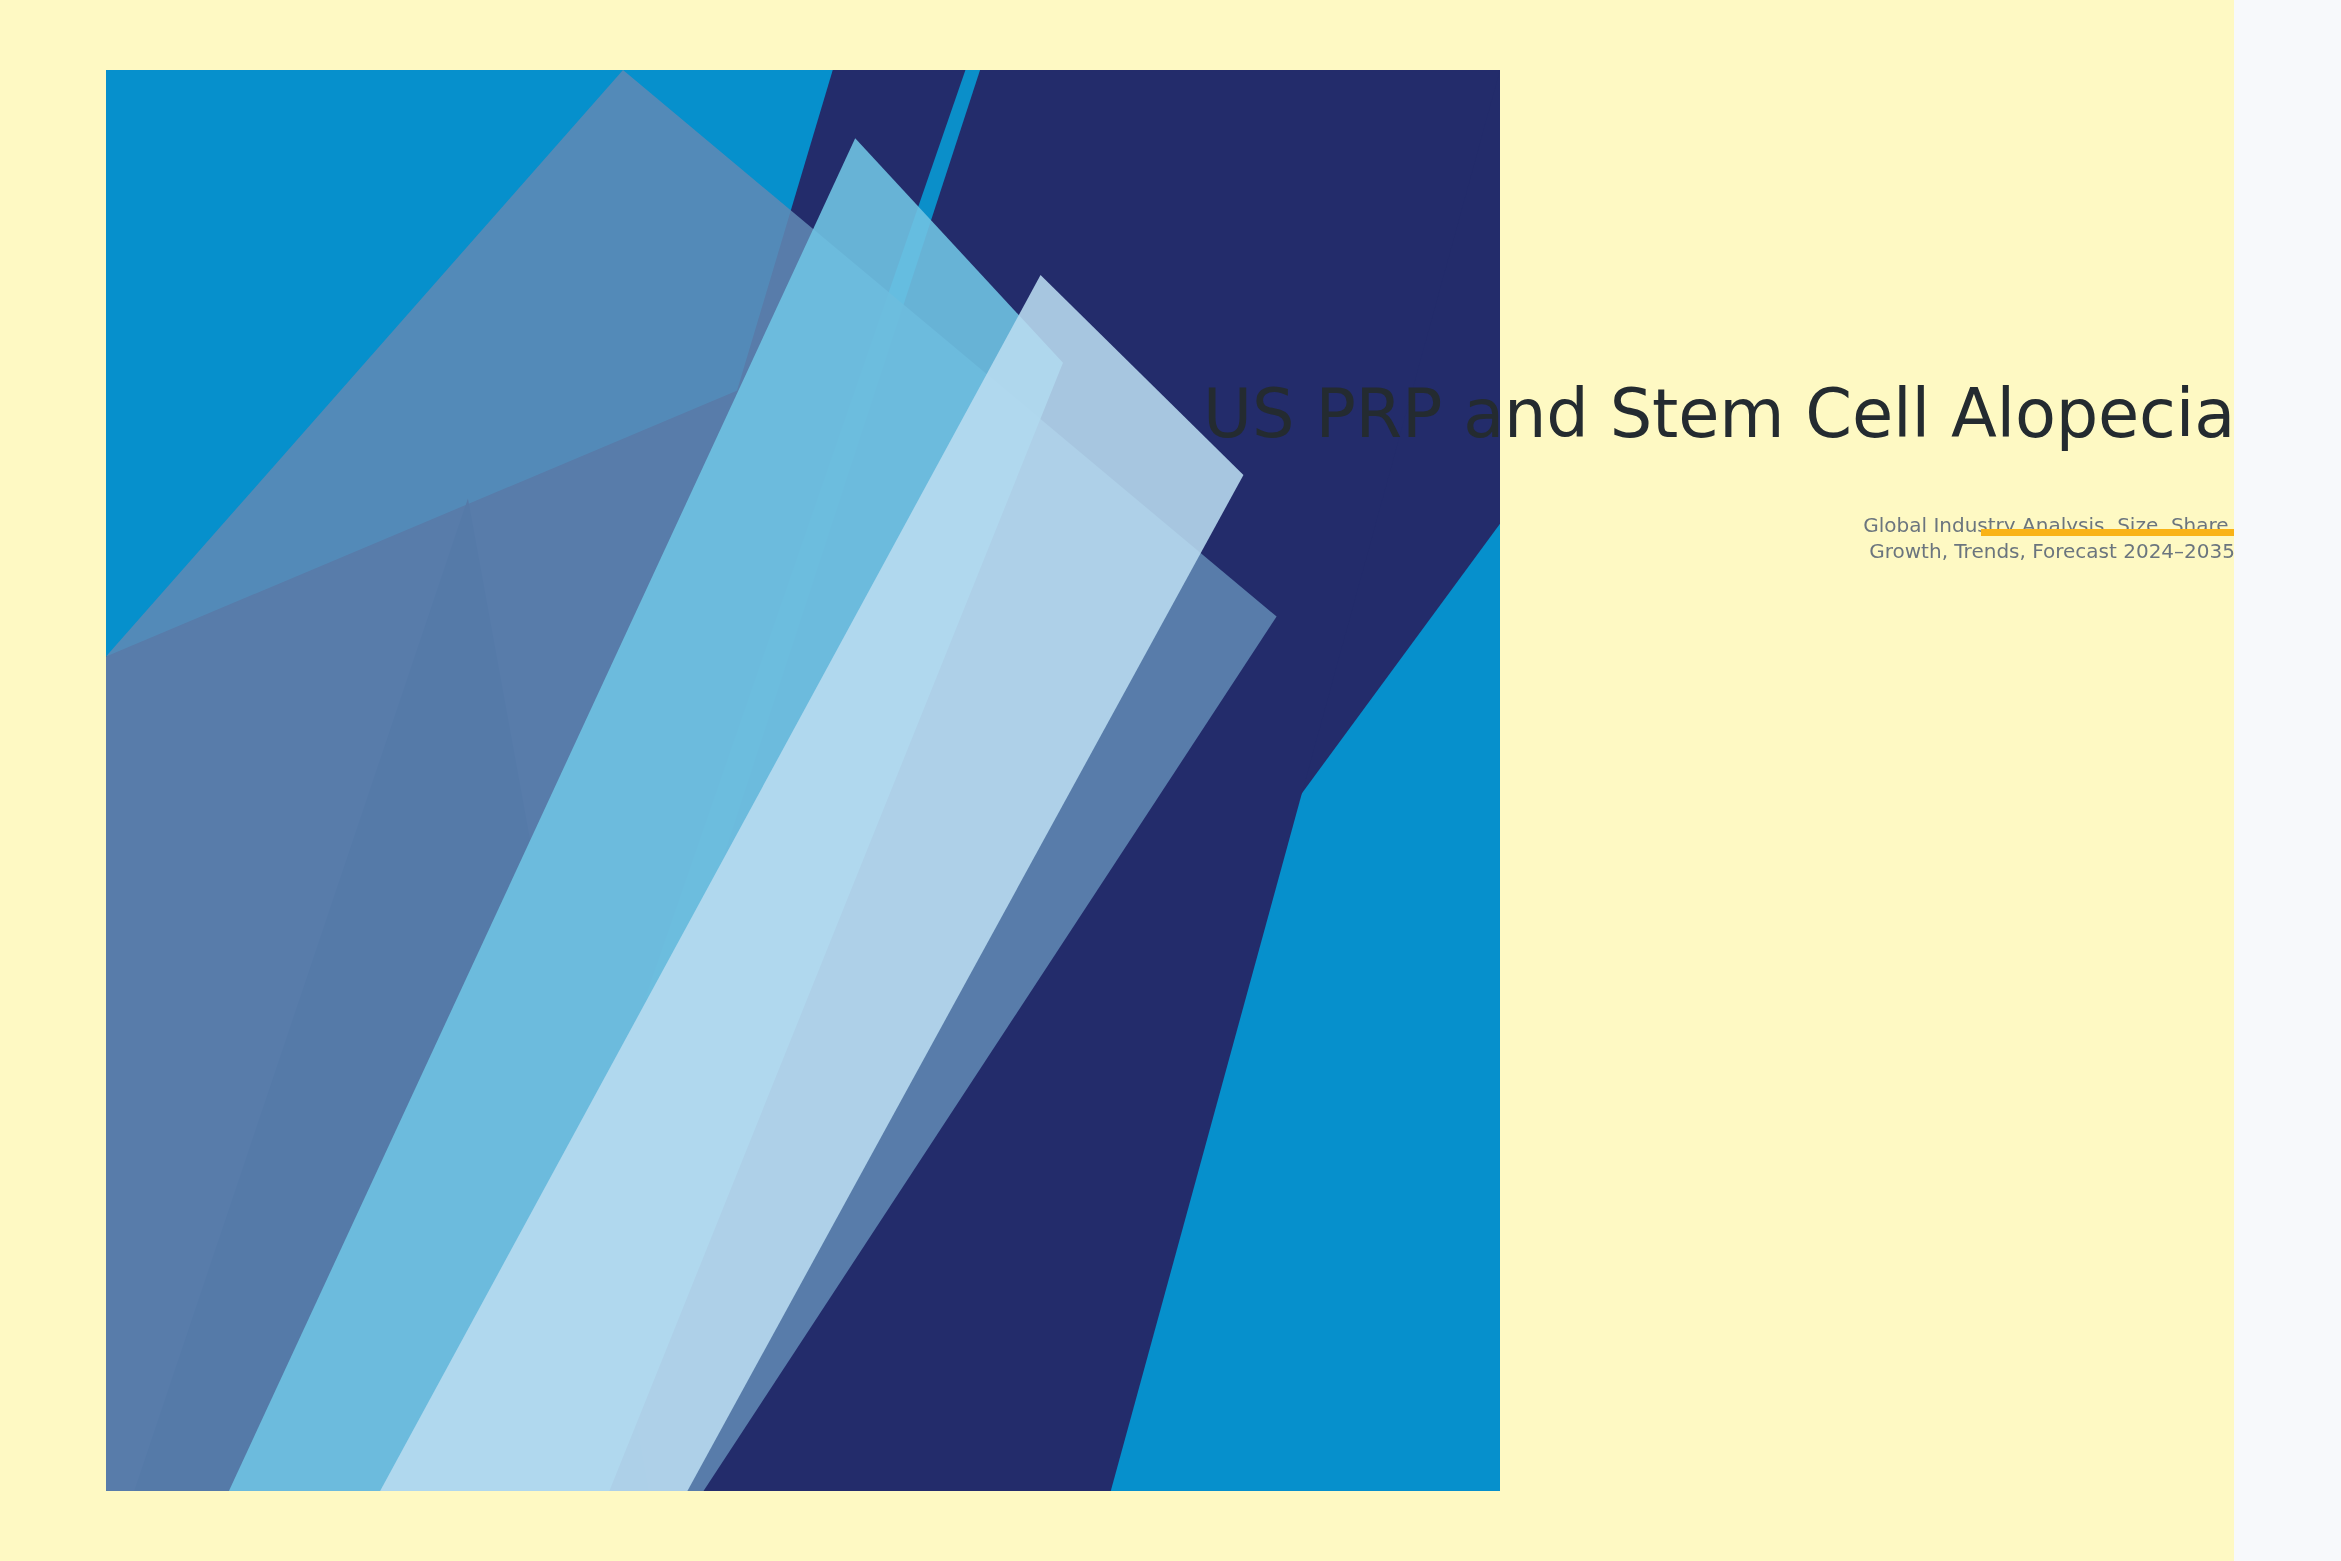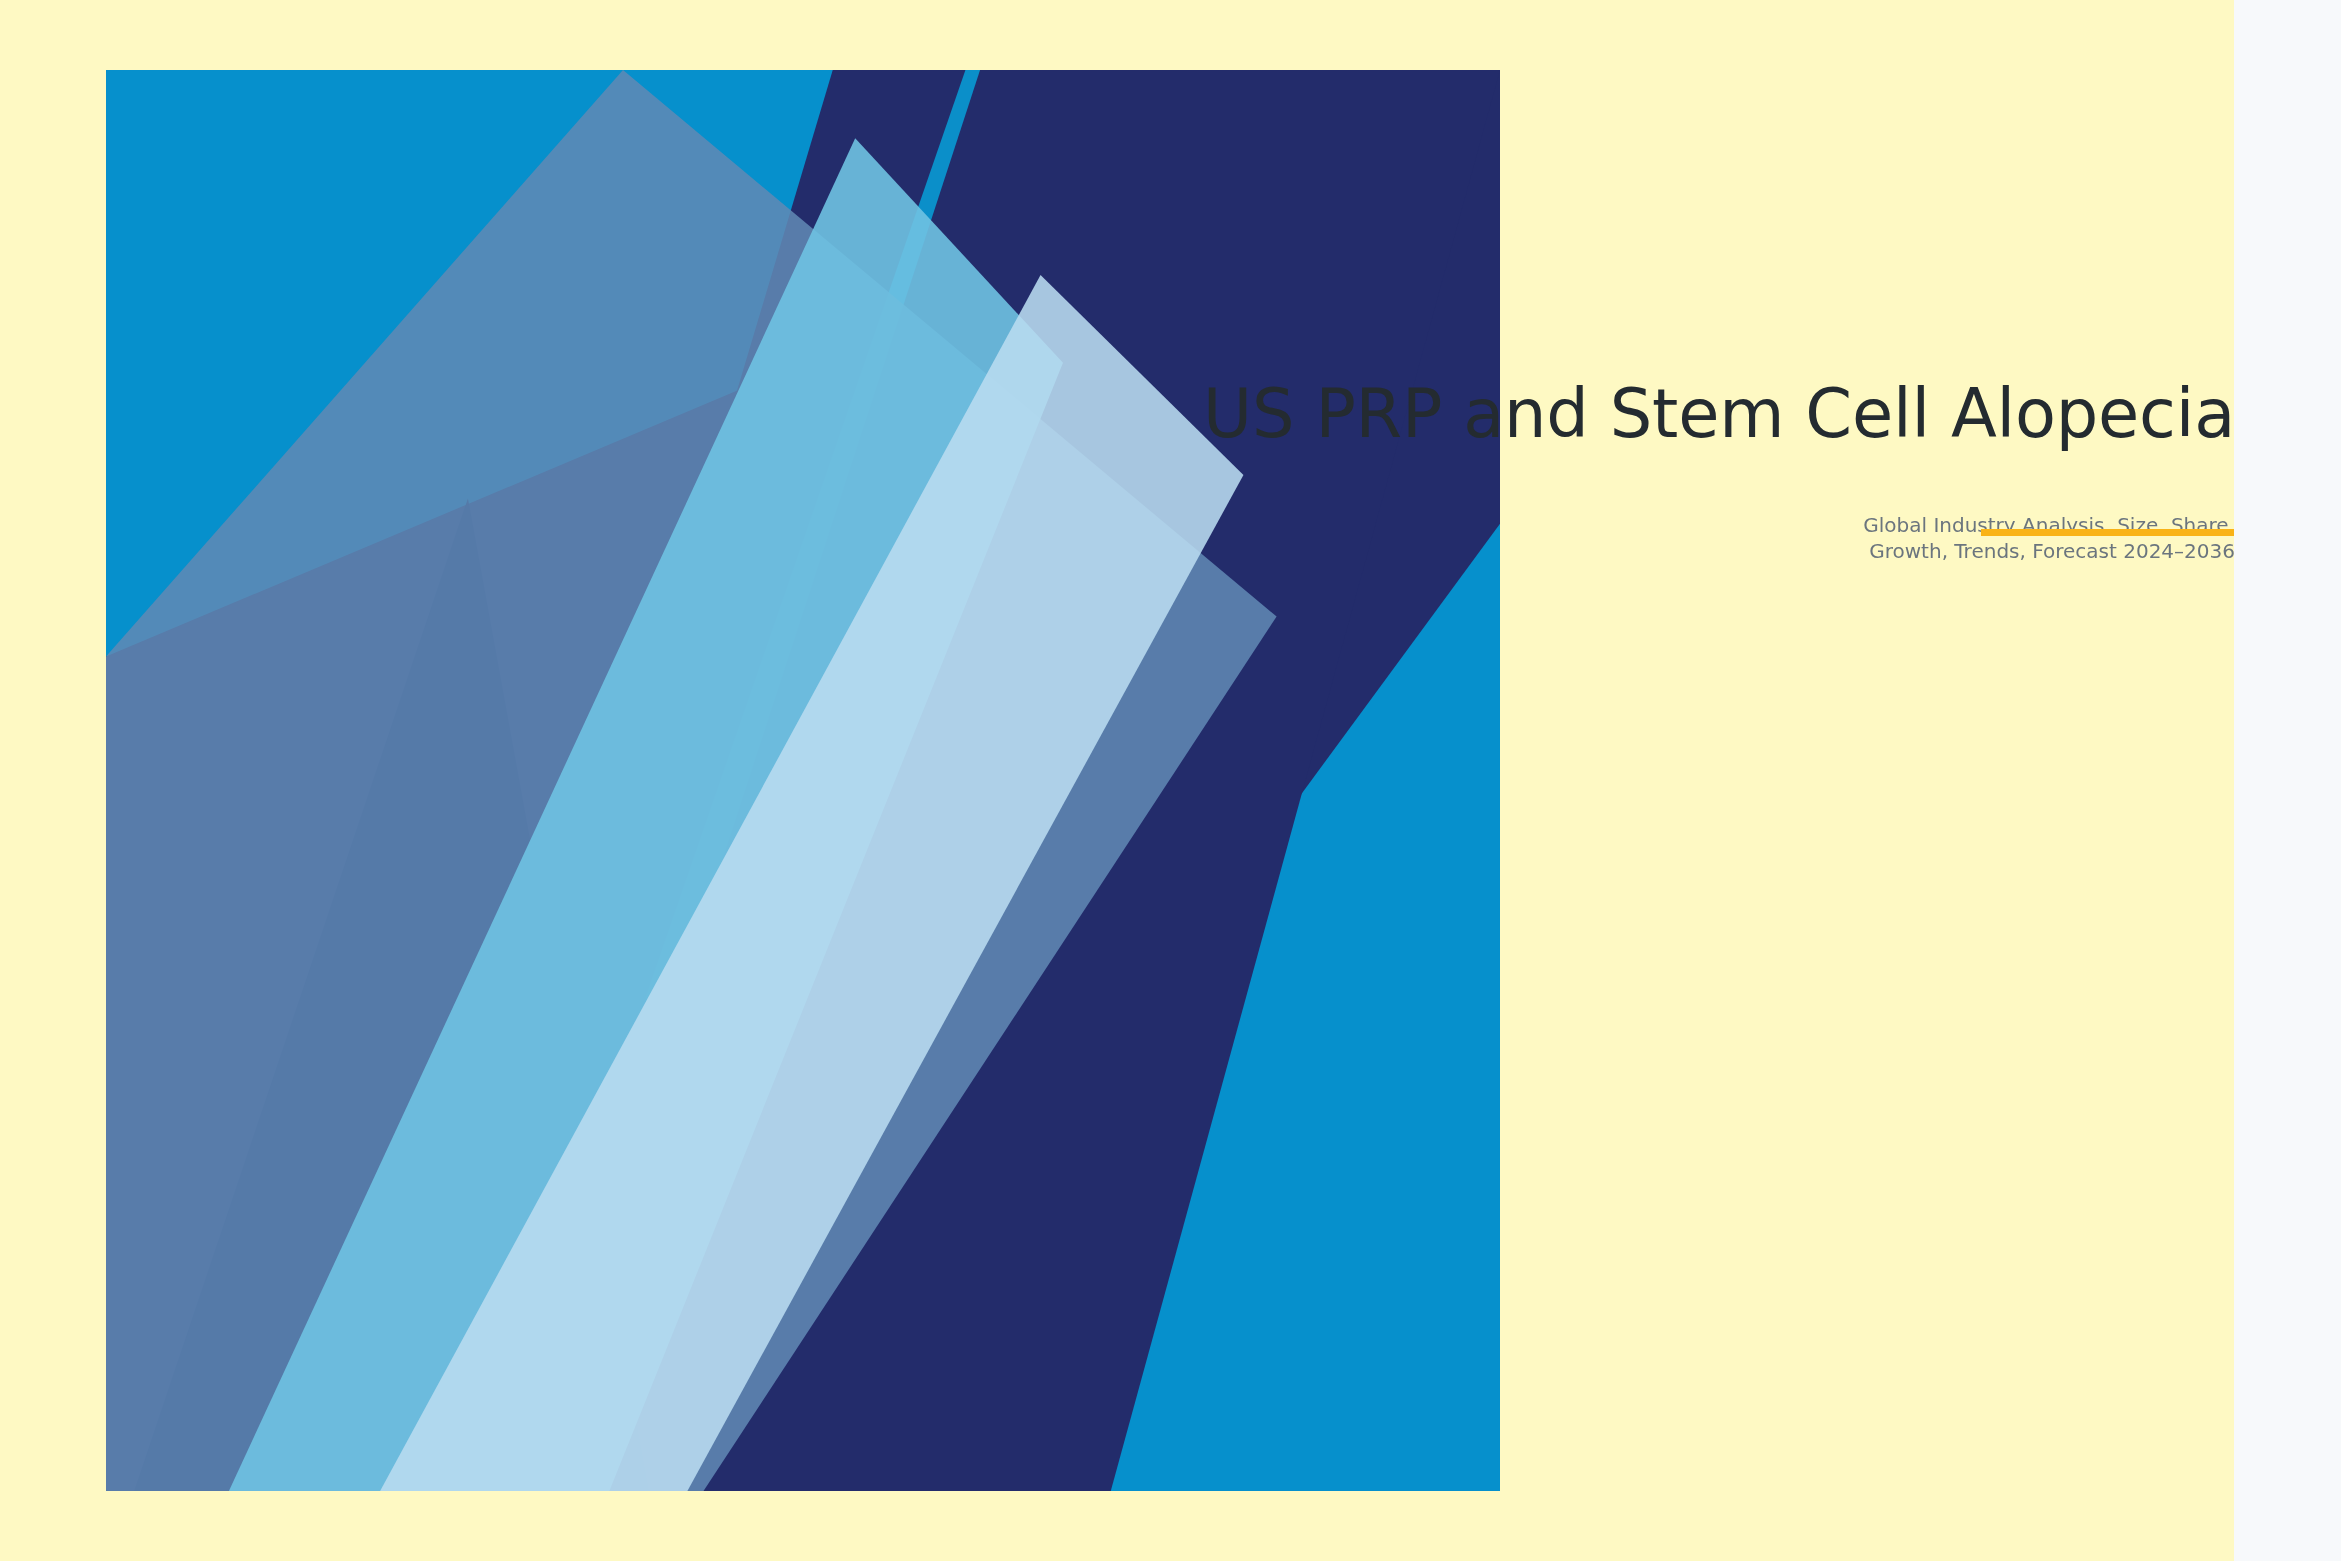--- a/index.html
+++ b/index.html
@@ -109,18 +109,18 @@
     </svg>
   </div>
 
   <div id="text-block">
 
     <div id="title-wrap">
       <div id="title-accent-bar"></div>
       <h1 id="page-title"><span>US PRP and Stem Cell Alopecia</span><br></h1>
     </div>
 
-    <p id="page-subtitle"><span>Global Industry Analysis, Size, Share,</span><br><span>Growth, Trends, Forecast 2024–2036</span></p>
+    <p id="page-subtitle"><span>Global Industry Analysis, Size, Share,</span><br><span>Growth, Trends, Forecast 2024–2035</span></p>
 
   </div>
 
 </div>
 
 
 </body></html>

